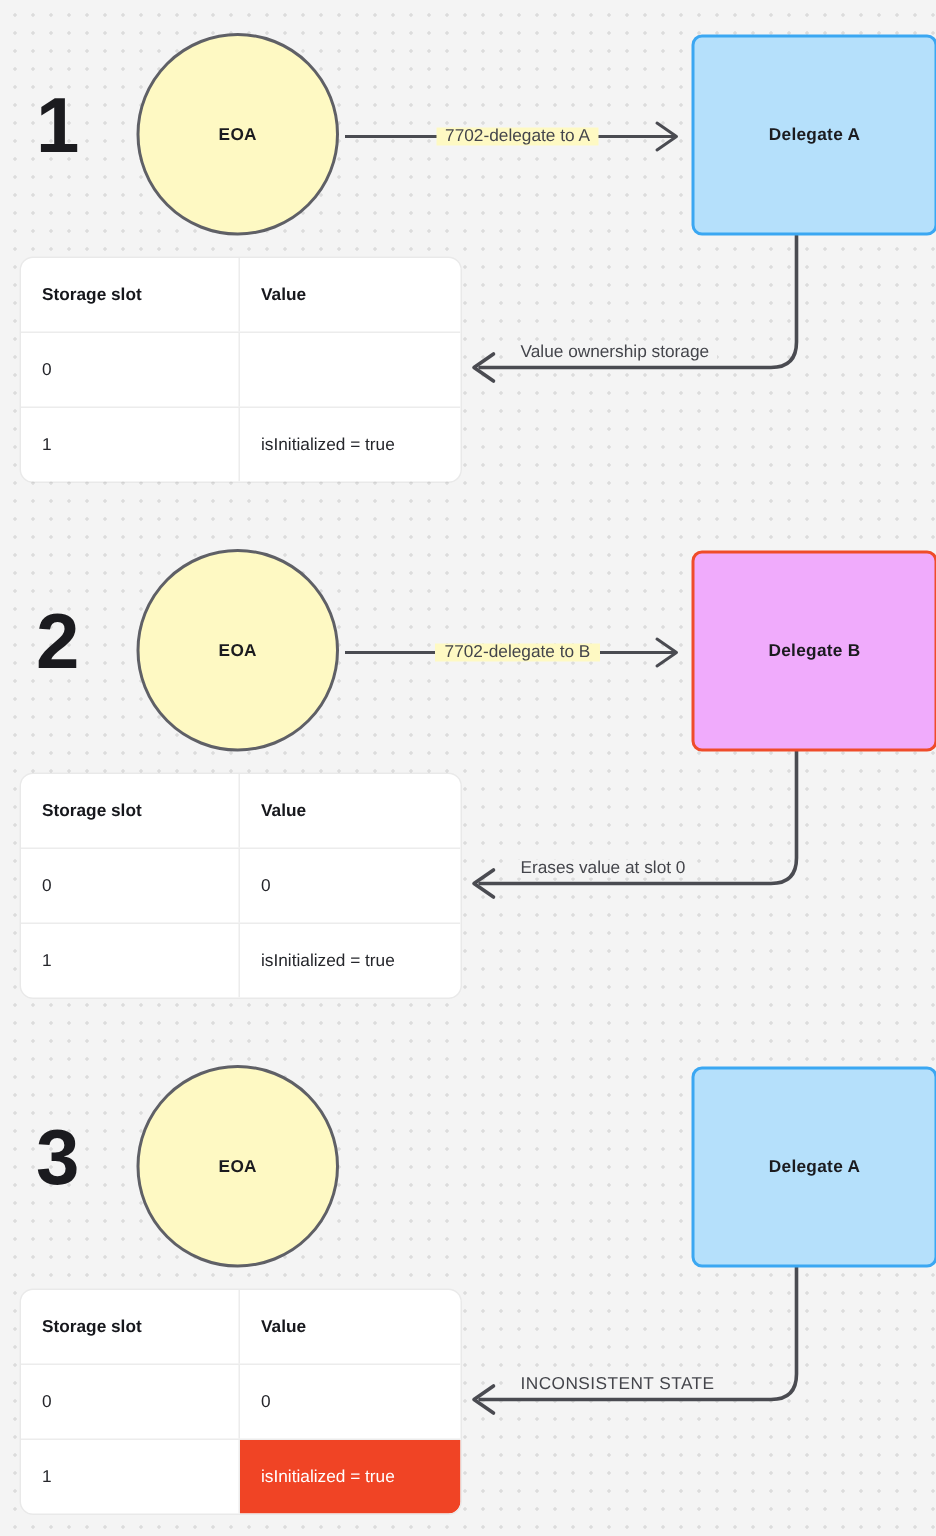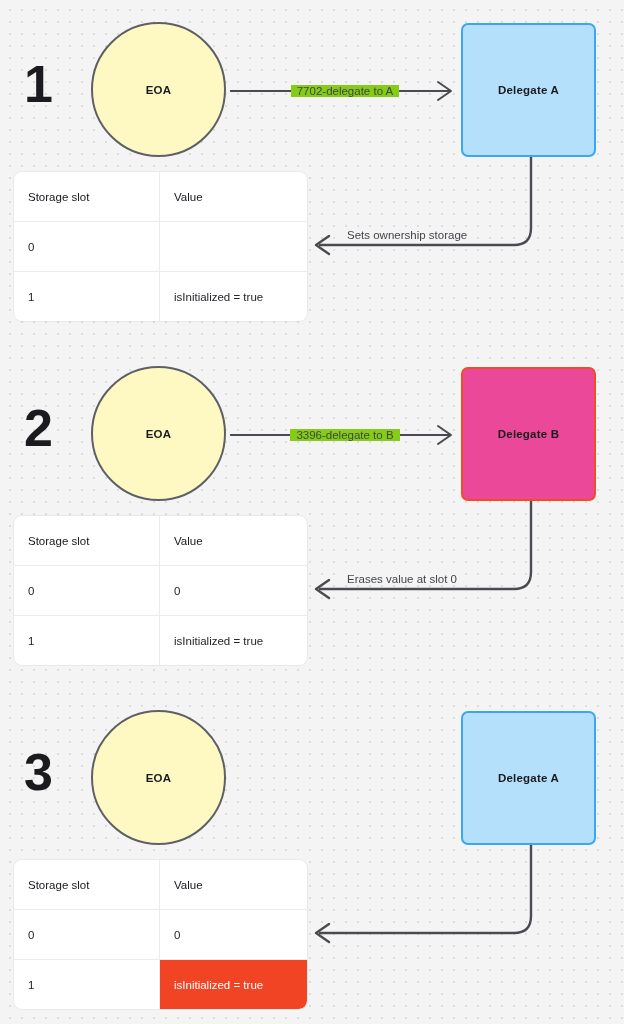--- a/index.html
+++ b/index.html
@@ -61,34 +61,34 @@
     font-size: 11.5px;
     font-weight: 700;
     color: #1b1b1f;
     letter-spacing: 0.2px;
   }
 
   .delegate-box {
     position: absolute;
     left: 461px;
     top: 23px;
-    width: 135px;
+    width: 164px;
     height: 134px;
     box-sizing: border-box;
     border-radius: 7px;
     display: flex;
     align-items: center;
     justify-content: center;
   }
   .delegate-box.blue {
     background: #b5e0fb;
     border: 2.5px solid #3ba7f2;
   }
   .delegate-box.red {
-    background: #ec4899;
+    background: #f0abfc;
     border: 2.5px solid #ef4c2a;
   }
   .delegate-label {
     font-size: 11.5px;
     font-weight: 700;
     color: #1b1b1f;
     letter-spacing: 0.2px;
   }
 
   
@@ -111,21 +111,21 @@
     width: 234px;
     height: 34px;
     display: flex;
     align-items: center;
     justify-content: center;
     font-size: 11.5px;
     color: #44454b;
     white-space: nowrap;
   }
   .fwd-label span {
-    background: #84cc16;
+    background: #fef9c3;
     padding: 0 6px;
   }
 
   
   .ret-path {
     position: absolute;
     left: 300px;
     top: 150px;
     width: 246px;
     height: 110px;
@@ -181,21 +181,21 @@
     color: #25262b;
   }
   .storage-table .cell.col-slot {
     width: 146px;
     border-right: 1px solid #ececec;
   }
   .storage-table .cell.col-value {
     width: 147px;
   }
   .storage-table .trow.header .cell {
-    font-weight: 400;
+    font-weight: 700;
     color: #16171c;
   }
   .storage-table .cell.highlight {
     background: #f04425;
     color: #ffffff;
   }
   .storage-table .trow.last .cell.highlight {
     border-bottom-right-radius: 8px;
   }
 </style>
@@ -222,21 +222,21 @@
       </div>
     </div>
 
     <div class="ret-path">
       <svg width="246" height="110" viewBox="0 0 246 110" aria-hidden="true">
         <path d="M231 2 L231 78 Q231 95 214 95 L20 95" fill="none" stroke="#4a4b51" stroke-width="2.4" stroke-linecap="round"></path>
         <polyline points="29,86 16,95 29,104" fill="none" stroke="#4a4b51" stroke-width="2.4" stroke-linecap="round" stroke-linejoin="round"></polyline>
       </svg>
     </div>
     <div class="ret-label">
-      <span>Sets ownership storage</span>
+      <span>Value ownership storage</span>
     </div>
 
     <div class="delegate-box blue">
       <span class="delegate-label">Delegate A</span>
     </div>
 
     <div class="storage-table">
       <div class="trow header">
         <div class="cell col-slot">Storage slot</div>
         <div class="cell col-value">Value</div>
@@ -258,21 +258,21 @@
     <div class="eoa-circle">
       <span class="eoa-label">EOA</span>
     </div>
 
     <div class="fwd-arrow">
       <svg width="234" height="34" viewBox="0 0 234 34" aria-hidden="true">
         <line x1="2" y1="17" x2="222" y2="17" stroke="#4a4b51" stroke-width="2"></line>
         <polyline points="210,8 223,17 210,26" fill="none" stroke="#4a4b51" stroke-width="2" stroke-linecap="round" stroke-linejoin="round"></polyline>
       </svg>
       <div class="fwd-label">
-        <span>3396-delegate to B</span>
+        <span>7702-delegate to B</span>
       </div>
     </div>
 
     <div class="ret-path">
       <svg width="246" height="110" viewBox="0 0 246 110" aria-hidden="true">
         <path d="M231 2 L231 78 Q231 95 214 95 L20 95" fill="none" stroke="#4a4b51" stroke-width="2.4" stroke-linecap="round"></path>
         <polyline points="29,86 16,95 29,104" fill="none" stroke="#4a4b51" stroke-width="2.4" stroke-linecap="round" stroke-linejoin="round"></polyline>
       </svg>
     </div>
     <div class="ret-label">
@@ -307,20 +307,23 @@
       <span class="eoa-label">EOA</span>
     </div>
 
 
     <div class="ret-path">
       <svg width="246" height="110" viewBox="0 0 246 110" aria-hidden="true">
         <path d="M231 2 L231 78 Q231 95 214 95 L20 95" fill="none" stroke="#4a4b51" stroke-width="2.4" stroke-linecap="round"></path>
         <polyline points="29,86 16,95 29,104" fill="none" stroke="#4a4b51" stroke-width="2.4" stroke-linecap="round" stroke-linejoin="round"></polyline>
       </svg>
     </div>
+    <div class="ret-label">
+      <span class="caps">INCONSISTENT STATE</span>
+    </div>
 
     <div class="delegate-box blue">
       <span class="delegate-label">Delegate A</span>
     </div>
 
     <div class="storage-table">
       <div class="trow header">
         <div class="cell col-slot">Storage slot</div>
         <div class="cell col-value">Value</div>
       </div>

